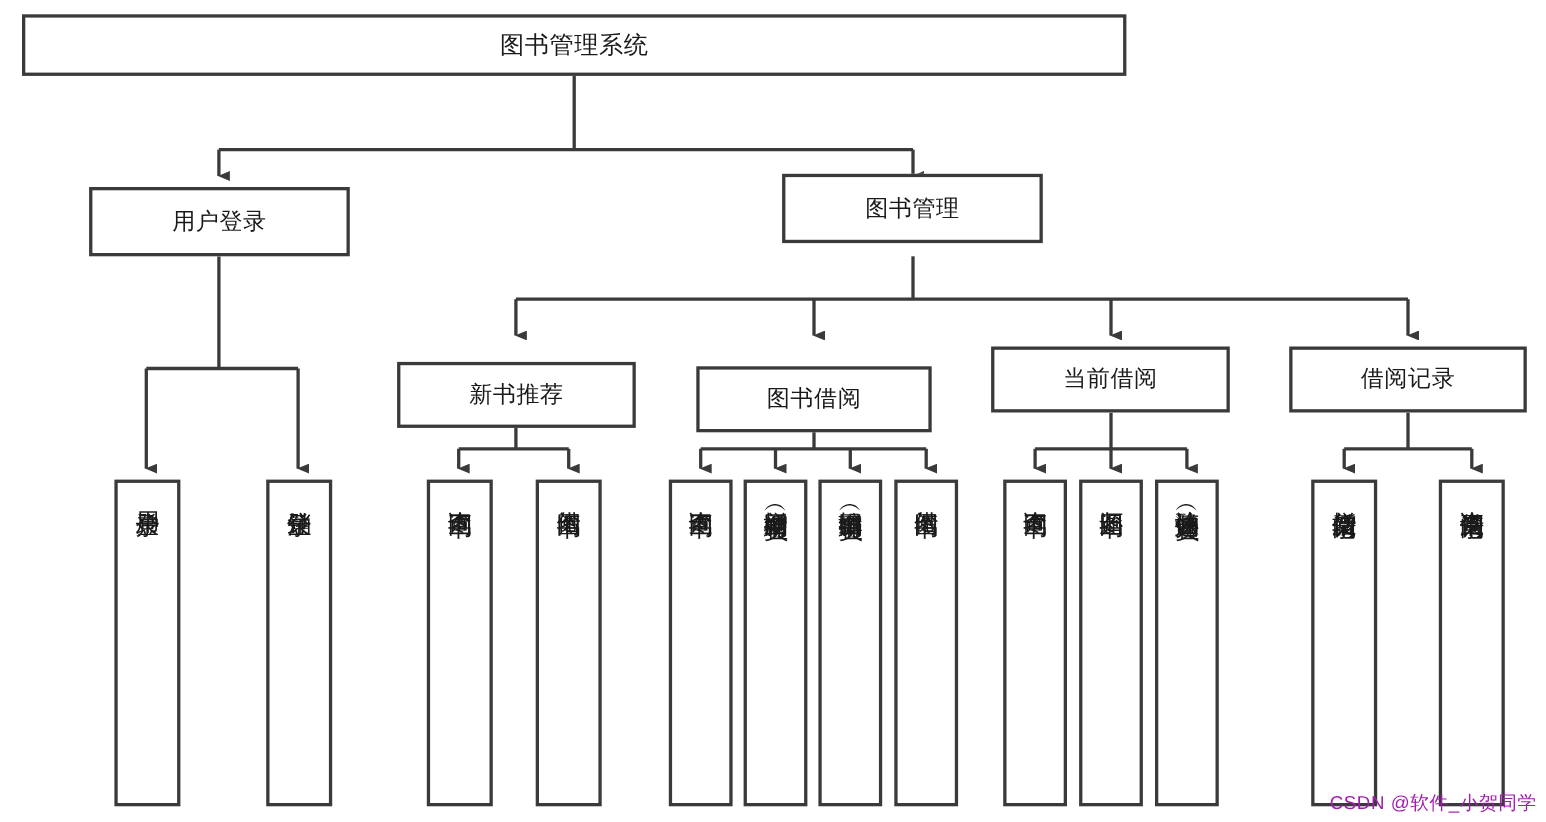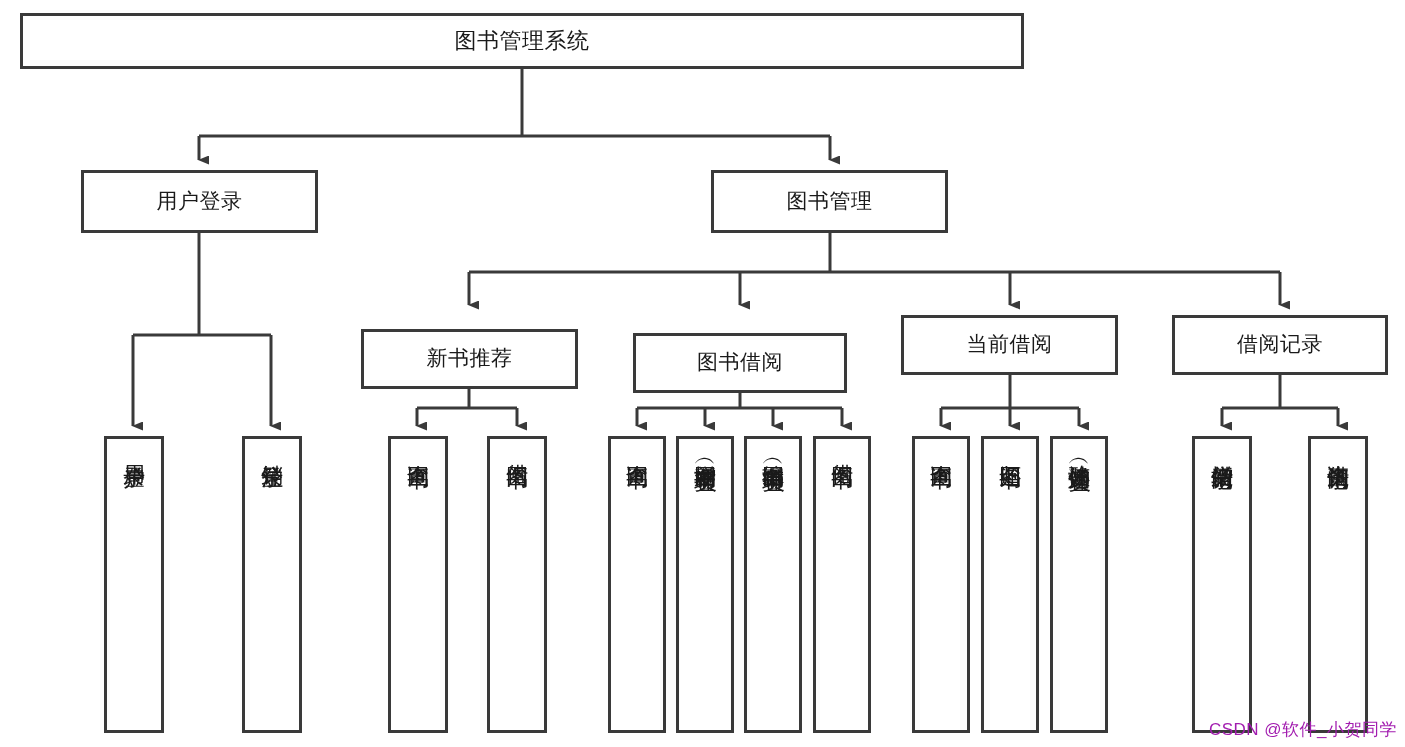--- a/index.html
+++ b/index.html
@@ -37,21 +37,20 @@
   .node .lbl {
     display: block;
     text-align: center;
     line-height: 1.04;
     letter-spacing: 0.5px;
   }
   
   .node.h .lbl {
     font-size: 21px;
     white-space: nowrap;
-    font-family: Liberation Serif, serif;
   }
   .node.root .lbl {
     font-size: 22px;
   }
   
   .node.v {
     align-items: flex-start;
     padding-top: 8px;
   }
   .node.v .lbl {
@@ -128,21 +127,21 @@
     </g>
   </svg>
 
   <div class="node h root" style="left:20px; top:13px; width:1004px; height:56px;">
     <span class="lbl">图书管理系统</span>
   </div>
 
   <div class="node h" style="left:81px; top:170px; width:237px; height:63px;">
     <span class="lbl">用户登录</span>
   </div>
-  <div class="node h" style="left:711px; top:170px; width:237px; height:63px;">
+  <div class="node h" style="left:711px; top:158px; width:237px; height:63px;">
     <span class="lbl">图书管理</span>
   </div>
 
   <div class="node h" style="left:361px; top:329px; width:217px; height:60px;">
     <span class="lbl">新书推荐</span>
   </div>
   <div class="node h" style="left:633px; top:315px; width:214px; height:60px;margin-top:18px;">
     <span class="lbl">图书借阅</span>
   </div>
   <div class="node h" style="left:1172px; top:315px; width:216px; height:60px;">

